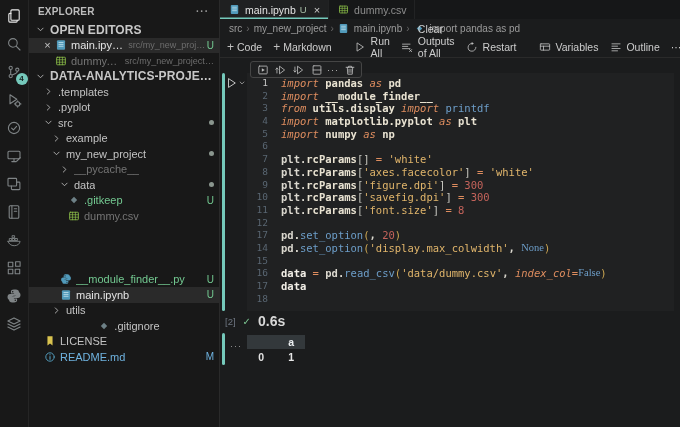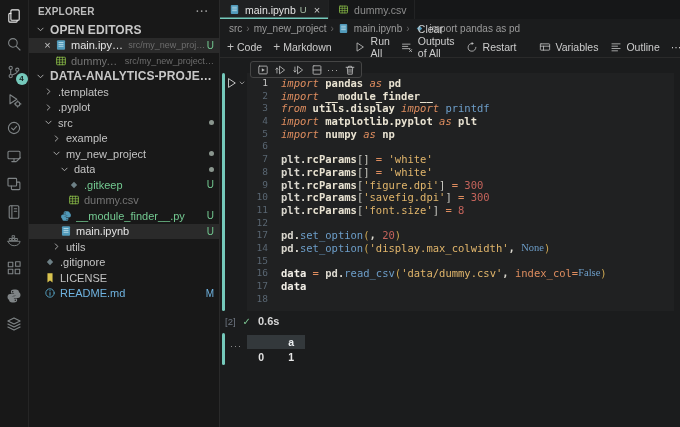--- a/index.html
+++ b/index.html
@@ -68,25 +68,25 @@
   .tk-k{color:#de8d5f;font-style:italic;}
   .tk-n{color:#e9e3d2;font-weight:600;}
   .tk-f{color:#6d9ec9;}
   .tk-s{color:#e0b56b;}
   .tk-d{color:#c4635b;}
   .tk-o{color:#de8d5f;}
   .tk-b{color:#c9c9c2;}
   .tk-p{color:#cda752;}
   .tk-t{color:#dbd8cf;font-weight:600;}
   .tk-c{color:#6d9ec9;font-family:Liberation Serif, serif;}
-  .tk-m{color:#de8d5f;}
+  .tk-m{color:#de8d5f;font-style:italic;}
   .tk-v{color:#f2efe7;font-weight:700;}
   .execrow{display:flex;align-items:center;gap:7px;padding-left:5px;margin-top:3px;height:14px;font-size:9.5px;color:#6e7681;}
   .execrow .check{color:#7cc692;font-size:10px;}
-  .execrow .etime{color:#d8d8d8;font-weight:700;font-size:11px;}
+  .execrow .etime{color:#d8d8d8;font-weight:700;font-size:14px;}
   .output{display:flex;margin-top:5px;}
   .outmore{width:22px;flex-shrink:0;color:#9a9a9a;font-size:9px;letter-spacing:1px;text-align:center;padding-top:8px;cursor:pointer;}
   .outtable{font-size:10.5px;margin-top:2px;}
   .t-head{display:flex;background:#33383b;height:14px;align-items:center;width:58px;}
   .t-row{display:flex;height:16px;align-items:center;width:58px;}
   .t-idx{width:20px;text-align:right;padding-right:3px;font-weight:700;color:#e2e2e2;}
   .t-cell{width:34px;text-align:right;padding-right:7px;font-weight:700;color:#e8e8e8;}
   .t-head .t-cell{color:#eceff1;}
   svg{display:block;}
 </style>
@@ -277,20 +277,28 @@
         </div>
         <div class="row folder" style="padding-left: 20px;">
           <span class="ic chev">
             <svg viewBox="0 0 16 16" width="11" height="11" fill="none" stroke="currentColor" stroke-width="1.3" stroke-linecap="round" stroke-linejoin="round">
               <path d="M4.2 6l3.8 3.8L11.8 6"></path>
             </svg>
           </span>
           <span class="lbl">my_new_project</span>
           <span class="dot"></span>
         </div>
+        <div class="row folder dim" style="padding-left: 28px;">
+          <span class="ic chev">
+            <svg viewBox="0 0 16 16" width="11" height="11" fill="none" stroke="currentColor" stroke-width="1.3" stroke-linecap="round" stroke-linejoin="round">
+              <path d="M6.2 4.2L10 8l-3.8 3.8"></path>
+            </svg>
+          </span>
+          <span class="lbl">__pycache__</span>
+        </div>
         <div class="row folder" style="padding-left: 28px;">
           <span class="ic chev">
             <svg viewBox="0 0 16 16" width="11" height="11" fill="none" stroke="currentColor" stroke-width="1.3" stroke-linecap="round" stroke-linejoin="round">
               <path d="M4.2 6l3.8 3.8L11.8 6"></path>
             </svg>
           </span>
           <span class="lbl">data</span>
           <span class="dot"></span>
         </div>
         <div class="row file tint-green" style="padding-left: 38px;">
@@ -304,21 +312,21 @@
         </div>
         <div class="row file dim" style="padding-left: 38px;">
           <span class="ic">
             <svg viewBox="0 0 16 16" width="12" height="12" fill="none" stroke="currentColor" stroke-width="1.1" stroke-linecap="round" stroke-linejoin="round">
               <rect x="2.2" y="3" width="11.6" height="10" rx=".8" stroke="#8dc149"></rect>
               <path d="M2.2 6.3h11.6M2.2 9.6h11.6M6.1 3v10M9.9 3v10" stroke="#8dc149" stroke-width=".9"></path>
             </svg>
           </span>
           <span class="lbl">dummy.csv</span>
         </div>
-        <div class="row file tint-green" style="padding-left: 30px;">
+        <div class="row file tint-green" style="padding-left: 30px; margin-top: 48px;">
           <span class="ic">
             <svg viewBox="0 0 16 16" width="12" height="12" fill="none" stroke="currentColor" stroke-width="1.1" stroke-linecap="round" stroke-linejoin="round">
               <path fill="#519aba" stroke="none" d="M7.9 1.6c-2 0-3 .9-3 2.2v1.7h3.2v.6H4c-1.4 0-2.5 1.1-2.5 3s1.1 2.9 2.5 2.9h1.2v-1.8c0-1.4 1.2-2.5 2.6-2.5h3c1.2 0 2.1-1 2.1-2.2V3.8c0-1.2-1.2-2.2-3-2.2zM6.7 3a.75.75 0 1 1 0 1.5.75.75 0 0 1 0-1.5z"></path>
               <path fill="#519aba" stroke="none" d="M8.1 14.4c2 0 3-.9 3-2.2v-1.7H7.9v-.6H12c1.4 0 2.5-1.1 2.5-3S13.4 4 12 4h-1.2v1.8c0 1.4-1.2 2.5-2.6 2.5h-3c-1.2 0-2.1 1-2.1 2.2v1.7c0 1.2 1.2 2.2 3 2.2zM9.3 13a.75.75 0 1 1 0-1.5.75.75 0 0 1 0 1.5z"></path>
             </svg>
           </span>
           <span class="lbl">__module_finder__.py</span>
           <span class="git-badge g">U</span>
         </div>
         <div class="row file selected tint-green" style="padding-left: 30px;">
@@ -332,21 +340,21 @@
           <span class="git-badge g">U</span>
         </div>
         <div class="row folder" style="padding-left: 20px;">
           <span class="ic chev">
             <svg viewBox="0 0 16 16" width="11" height="11" fill="none" stroke="currentColor" stroke-width="1.3" stroke-linecap="round" stroke-linejoin="round">
               <path d="M6.2 4.2L10 8l-3.8 3.8"></path>
             </svg>
           </span>
           <span class="lbl">utils</span>
         </div>
-        <div class="row file" style="padding-left: 14px;">
+        <div class="row file" style="padding-left: 14px; justify-content: center;">
           <span class="ic">
             <svg viewBox="0 0 16 16" width="12" height="12" fill="none" stroke="currentColor" stroke-width="1.1" stroke-linecap="round" stroke-linejoin="round">
               <rect x="5" y="5" width="6" height="6" fill="#6d8086" stroke="none" transform="rotate(45 8 8)"></rect>
             </svg>
           </span>
           <span class="lbl">.gitignore</span>
         </div>
         <div class="row file" style="padding-left: 14px;">
           <span class="ic">
             <svg viewBox="0 0 16 16" width="12" height="12" fill="none" stroke="currentColor" stroke-width="1.1" stroke-linecap="round" stroke-linejoin="round">
@@ -530,21 +538,21 @@
             </span>
         </div>
         <div class="codearea" id="codearea">
             <div class="codeline"><span class="ln cur">1</span><span class="tk-k">import </span><span class="tk-n">pandas</span><span class="tk-k"> as </span><span class="tk-n">pd</span></div>
             <div class="codeline"><span class="ln">2</span><span class="tk-k">import </span><span class="tk-n">__module_finder__</span></div>
             <div class="codeline"><span class="ln">3</span><span class="tk-k">from </span><span class="tk-n">utils.display</span><span class="tk-k"> import </span><span class="tk-f">printdf</span></div>
             <div class="codeline"><span class="ln">4</span><span class="tk-k">import </span><span class="tk-n">matplotlib.pyplot</span><span class="tk-k"> as </span><span class="tk-n">plt</span></div>
             <div class="codeline"><span class="ln">5</span><span class="tk-k">import </span><span class="tk-n">numpy</span><span class="tk-k"> as </span><span class="tk-n">np</span></div>
             <div class="codeline"><span class="ln">6</span></div>
             <div class="codeline"><span class="ln">7</span><span class="tk-t">plt.</span><span class="tk-n">rcParams</span><span class="tk-b">[</span><span class="tk-b">]</span><span class="tk-o"> = </span><span class="tk-s">'white'</span></div>
-            <div class="codeline"><span class="ln">8</span><span class="tk-t">plt.</span><span class="tk-n">rcParams</span><span class="tk-b">[</span><span class="tk-b">]</span><span class="tk-o"> = </span><span class="tk-s">'white'</span></div>
+            <div class="codeline"><span class="ln">8</span><span class="tk-t">plt.</span><span class="tk-n">rcParams</span><span class="tk-b">[</span><span class="tk-s">'axes.facecolor'</span><span class="tk-b">]</span><span class="tk-o"> = </span><span class="tk-s">'white'</span></div>
             <div class="codeline"><span class="ln">9</span><span class="tk-t">plt.</span><span class="tk-n">rcParams</span><span class="tk-b">[</span><span class="tk-s">'figure.dpi'</span><span class="tk-b">]</span><span class="tk-o"> = </span><span class="tk-d">300</span></div>
             <div class="codeline"><span class="ln">10</span><span class="tk-t">plt.</span><span class="tk-n">rcParams</span><span class="tk-b">[</span><span class="tk-s">'savefig.dpi'</span><span class="tk-b">]</span><span class="tk-o"> = </span><span class="tk-d">300</span></div>
             <div class="codeline"><span class="ln">11</span><span class="tk-t">plt.</span><span class="tk-n">rcParams</span><span class="tk-b">[</span><span class="tk-s">'font.size'</span><span class="tk-b">]</span><span class="tk-o"> = </span><span class="tk-d">8</span></div>
             <div class="codeline"><span class="ln">12</span></div>
             <div class="codeline"><span class="ln">17</span><span class="tk-t">pd.</span><span class="tk-f">set_option</span><span class="tk-p">(</span><span class="tk-t">, </span><span class="tk-d">20</span><span class="tk-p">)</span></div>
             <div class="codeline"><span class="ln">14</span><span class="tk-t">pd.</span><span class="tk-f">set_option</span><span class="tk-p">(</span><span class="tk-s">'display.max_colwidth'</span><span class="tk-t">, </span><span class="tk-c">None</span><span class="tk-p">)</span></div>
             <div class="codeline"><span class="ln">15</span></div>
             <div class="codeline"><span class="ln">16</span><span class="tk-v">data</span><span class="tk-o"> = </span><span class="tk-t">pd.</span><span class="tk-f">read_csv</span><span class="tk-p">(</span><span class="tk-s">'data/dummy.csv'</span><span class="tk-t">, </span><span class="tk-m">index_col</span><span class="tk-o">=</span><span class="tk-c">False</span><span class="tk-p">)</span></div>
             <div class="codeline"><span class="ln">17</span><span class="tk-v">data</span></div>
             <div class="codeline"><span class="ln">18</span></div>

